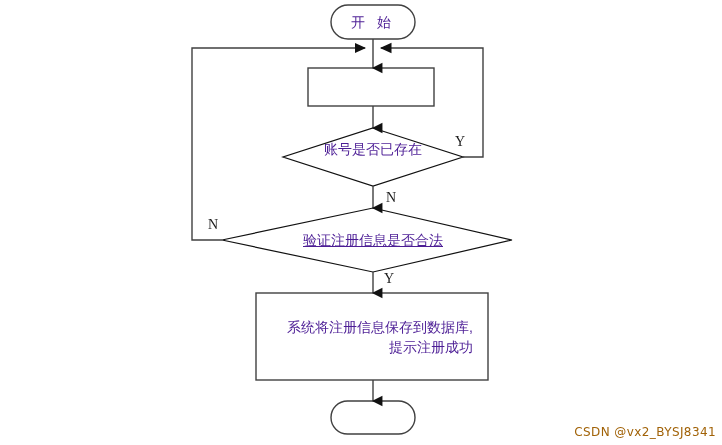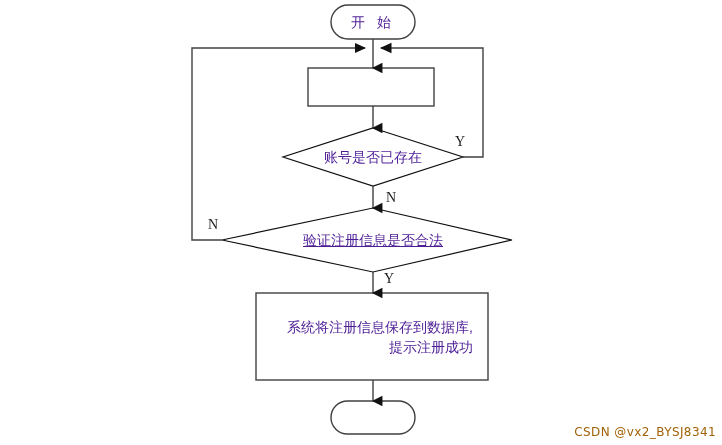--- a/index.html
+++ b/index.html
@@ -97,21 +97,21 @@
     <line x1="373" y1="380" x2="373" y2="401" stroke="#404040" stroke-width="1.4" marker-end="url(#arrow-down)"></line>
 
     <path d="M 463 157 L 483 157 L 483 48 L 381 48" fill="none" stroke="#404040" stroke-width="1.4" marker-end="url(#arrow-tip)"></path>
 
     <path d="M 222 240 L 192 240 L 192 48 L 365 48" fill="none" stroke="#404040" stroke-width="1.4" marker-end="url(#arrow-tip)"></path>
   </svg>
 
   <div class="node-text terminator-text" style="left:331px; top:5px; width:84px; height:34px;">开 始</div>
 
 
-  <div class="node-text" style="left:283px; top:140px; width:180px; height:34px;">账号是否已存在</div>
+  <div class="node-text" style="left:283px; top:132px; width:180px; height:34px;">账号是否已存在</div>
 
   <div class="node-text" style="left:228px; top:223px; width:290px; height:34px;text-decoration:underline;">验证注册信息是否合法</div>
 
   <div class="node-text" style="left:256px; top:293px; width:232px; height:87px;padding-left:8px;">系统将注册信息保存到数据库,
 提示注册成功</div>
 
 
   <div class="edge-label" style="left:455px; top:135px;">Y</div>
 
   <div class="edge-label" style="left:386px; top:191px;">N</div>

